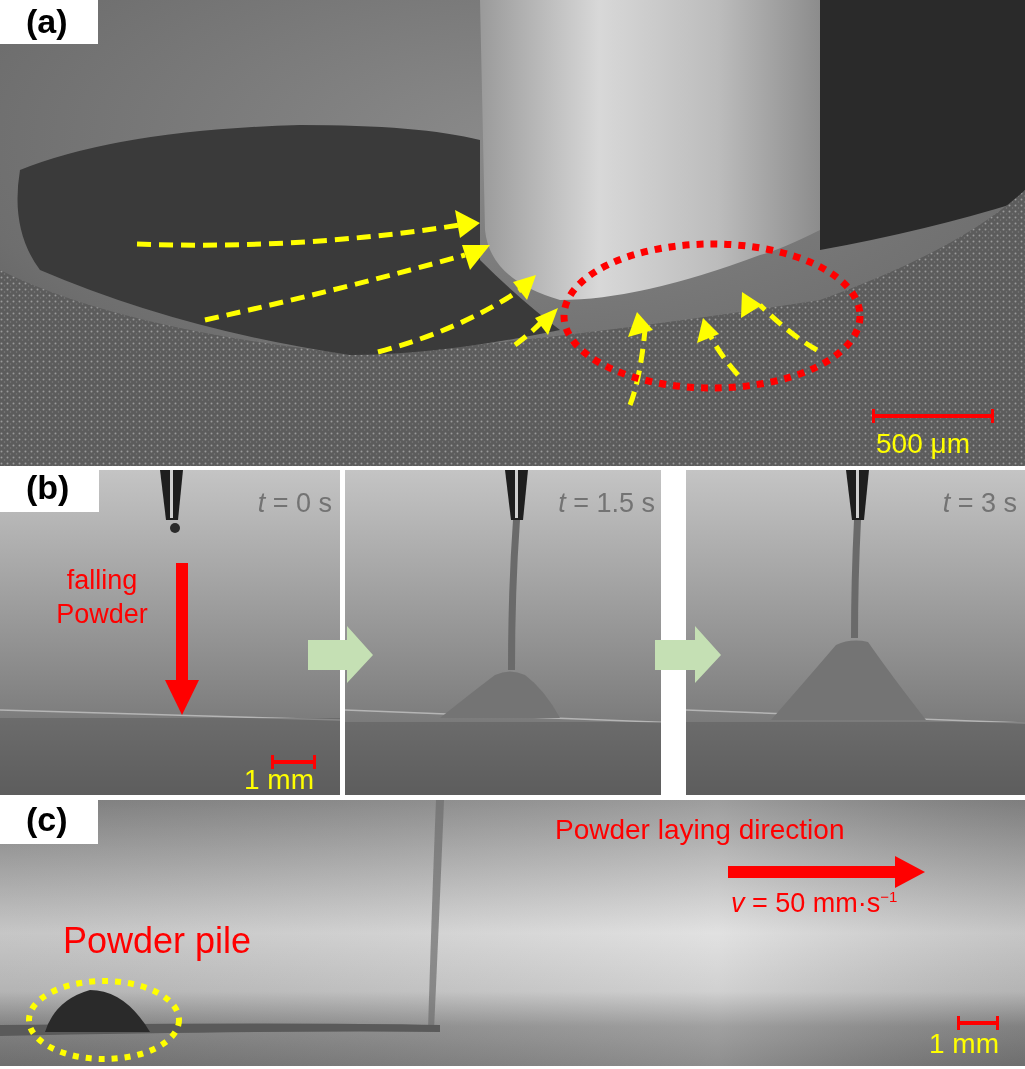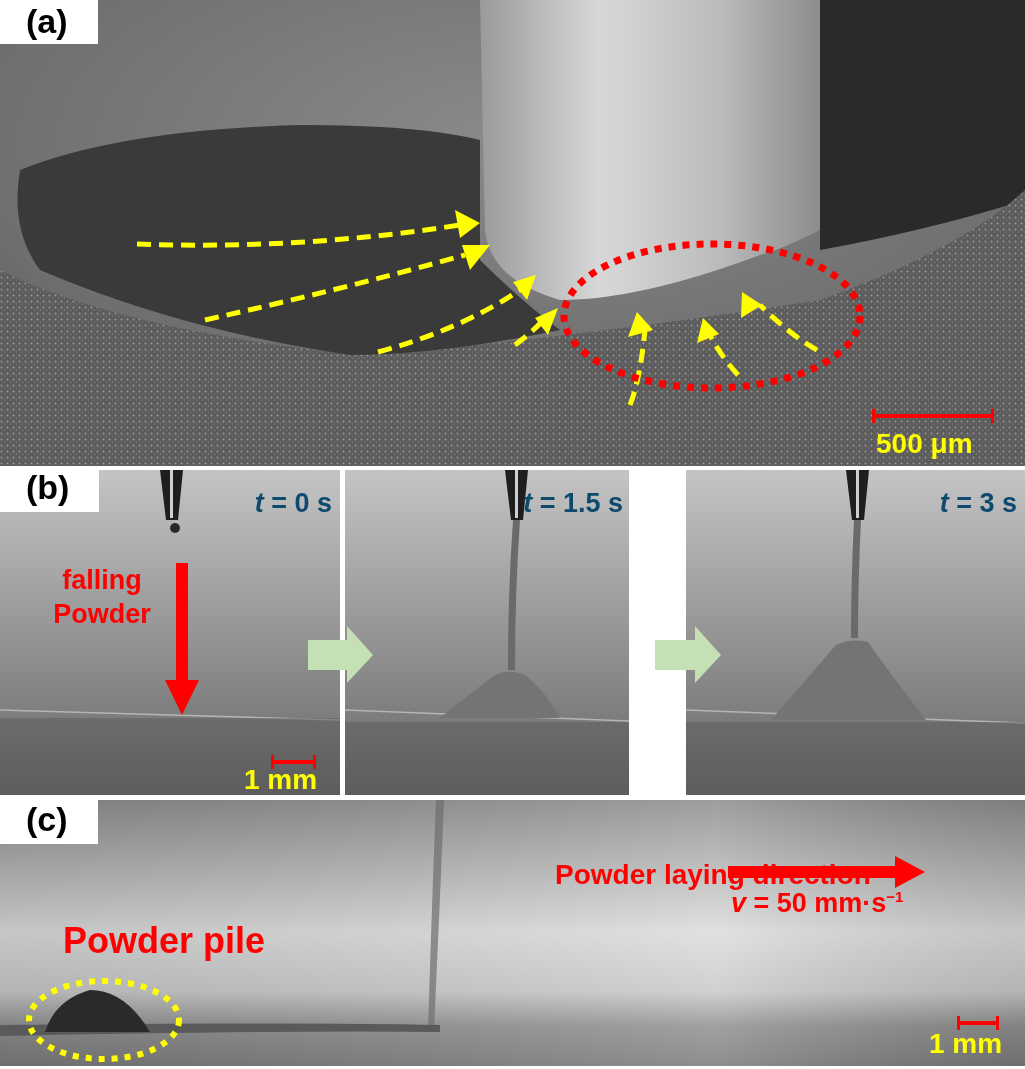--- a/index.html
+++ b/index.html
@@ -1,22 +1,22 @@
 <!DOCTYPE html>
 <html><head>
 <meta charset="utf-8">
 <style>
   html, body { margin: 0; padding: 0; background: #ffffff; }
   body { width: 1025px; height: 1069px; position: relative; overflow: hidden; font-family: "Liberation Sans", sans-serif; }
   .panel { position: absolute; overflow: hidden; }
   .tag { position: absolute; left: 0; top: 0; background: #fff; color: #000; font-weight: bold; font-size: 34px; line-height: 1; padding: 6px 18px 6px 26px; font-family: "Liberation Sans", sans-serif; }
-  .t { position: absolute; font-weight: bold; font-family: "Liberation Sans", sans-serif; white-space: nowrap; }
+  .t { position: absolute; font-weight: normal; font-family: "Liberation Sans", sans-serif; white-space: nowrap; }
   .red { color: #ff0000; }
   .yel { color: #ffff00; }
-  .blk { color: #0c4a6e; }
+  .blk { color: #737373; }
   .scalebar { position: absolute; height: 4px; background: #ff0000; }
   .scalebar::before, .scalebar::after { content: ""; position: absolute; top: -5px; width: 3px; height: 14px; background: #ff0000; }
   .scalebar::before { left: 0; }
   .scalebar::after { right: 0; }
   svg { position: absolute; left: 0; top: 0; }
 </style>
 </head>
 <body>
 
 <div class="panel" style="left:0;top:0;width:1025px;height:466px;">
@@ -101,21 +101,21 @@
     <div>Powder</div>
   </div>
   <svg width="340" height="325">
     <rect x="176" y="93" width="12" height="120" fill="#ff0000"></rect>
     <polygon points="165,210 199,210 182,245" fill="#ff0000"></polygon>
   </svg>
   <div class="scalebar" style="left:271px;top:290px;width:45px;"></div>
   <div class="t yel" style="left:244px;top:294px;font-size:28px;">1 mm</div>
 </div>
 
-<div class="panel" style="left:345px;top:470px;width:284px;height:325px;">
+<div class="panel" style="left:345px;top:470px;width:316px;height:325px;">
   <svg width="336" height="325">
     <rect width="336" height="325" fill="url(#bgB)"></rect>
     <line x1="0" y1="240" x2="336" y2="253" stroke="#b5b5b5" stroke-width="1.5"></line>
     <rect x="0" y="252" width="336" height="73" fill="#5c5c5c" opacity="0.5"></rect>
     <polygon points="160,0 183,0 178,50 166,50" fill="#1e1e1e"></polygon>
     <rect x="170" y="0" width="3" height="48" fill="#cfcfcf"></rect>
     <path d="M168 50 L175 50 Q170 120 170 200 L163 200 Q163 120 168 50 Z" fill="#6a6a6a"></path>
     <path d="M95 248 Q130 220 150 205 Q165 198 180 205 Q200 220 215 248 Z" fill="#747474"></path>
   </svg>
   <div class="t blk" style="right:6px;top:18px;font-size:27px;">
@@ -164,20 +164,20 @@
     <path d="M436 0 L444 0 Q440 100 434 230 L428 230 Q432 100 436 0 Z" fill="#6e6e6e" opacity="0.7"></path>
     <path d="M0 225 Q300 222 440 225 L440 232 Q300 230 0 236 Z" fill="#5a5a5a"></path>
     <path d="M45 232 Q55 200 90 190 Q125 190 150 232 Z" fill="#2a2a2a"></path>
     <ellipse cx="104" cy="220" rx="75" ry="39" fill="none" stroke="#ffff00" stroke-width="6" stroke-dasharray="6,7"></ellipse>
     <g>
       <rect x="728" y="66" width="170" height="12" fill="#ff0000"></rect>
       <polygon points="895,56 925,72 895,88" fill="#ff0000"></polygon>
     </g>
   </svg>
   <div class="tag" style="padding:4px 30px 8px 26px;top:-2px;">(c)</div>
-  <div class="t red" style="left:555px;top:14px;font-size:28px;margin-top:45px;">Powder laying direction</div>
+  <div class="t red" style="left:555px;top:14px;font-size:28px;">Powder laying direction</div>
   <div class="t red" style="left:731px;top:88px;font-size:27px;">
     <i>v</i><span> = 50 mm·s</span><sup style="font-size:15px;">−1</sup>
   </div>
   <div class="t red" style="left:63px;top:120px;font-size:36px;">Powder pile</div>
   <div class="scalebar" style="left:957px;top:221px;width:42px;"></div>
   <div class="t yel" style="left:929px;top:228px;font-size:28px;">1 mm</div>
 </div>
 
 </body></html>

